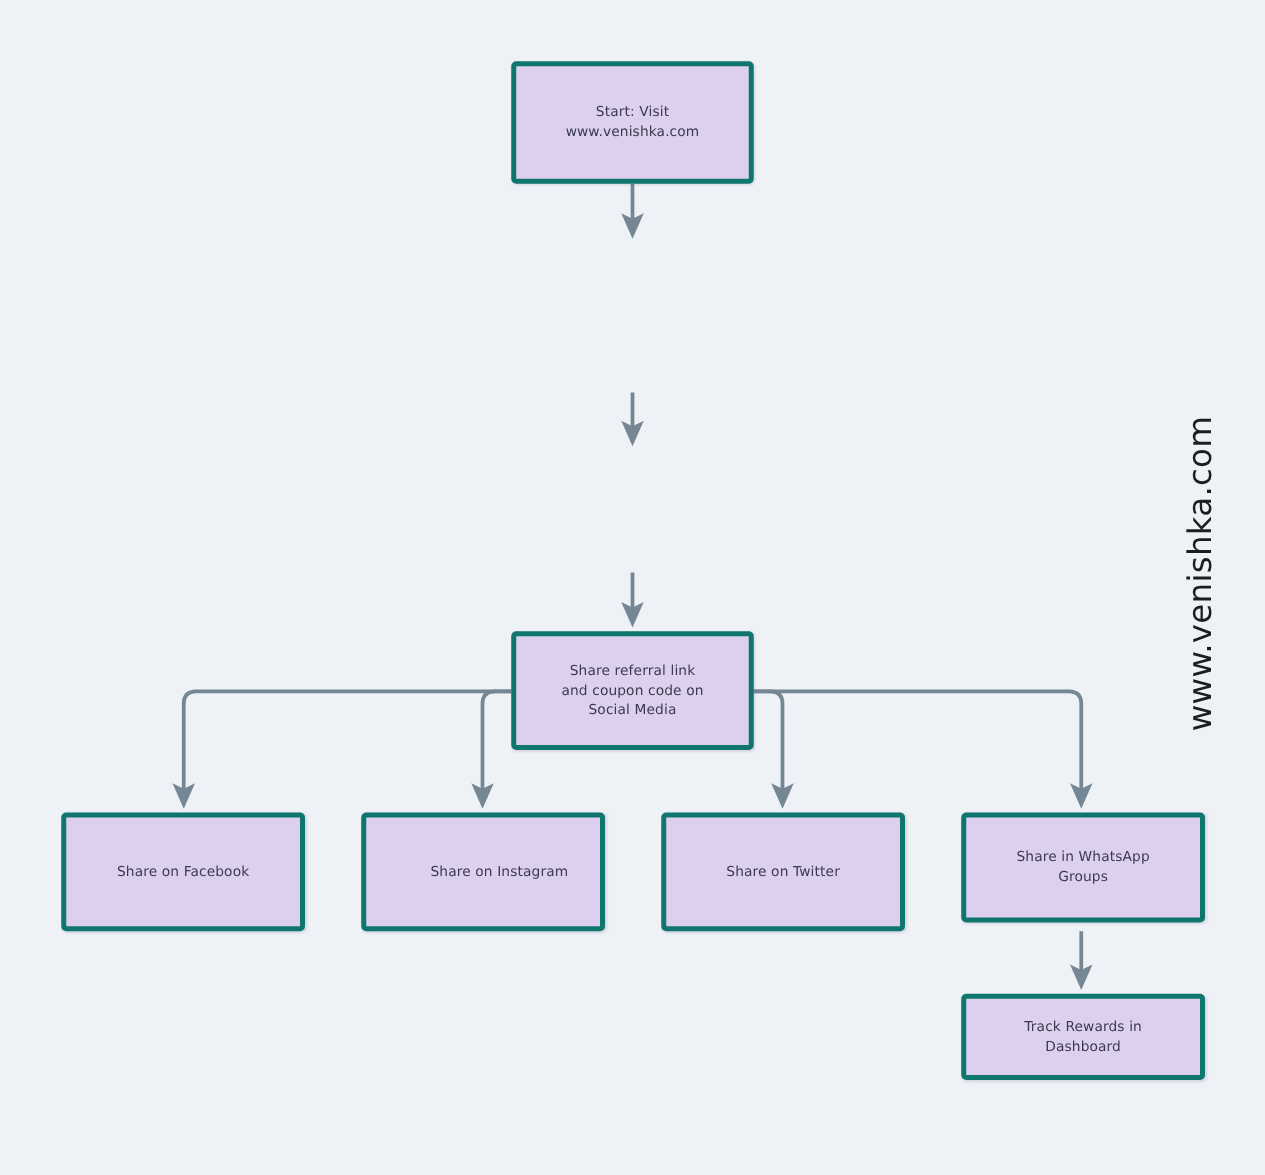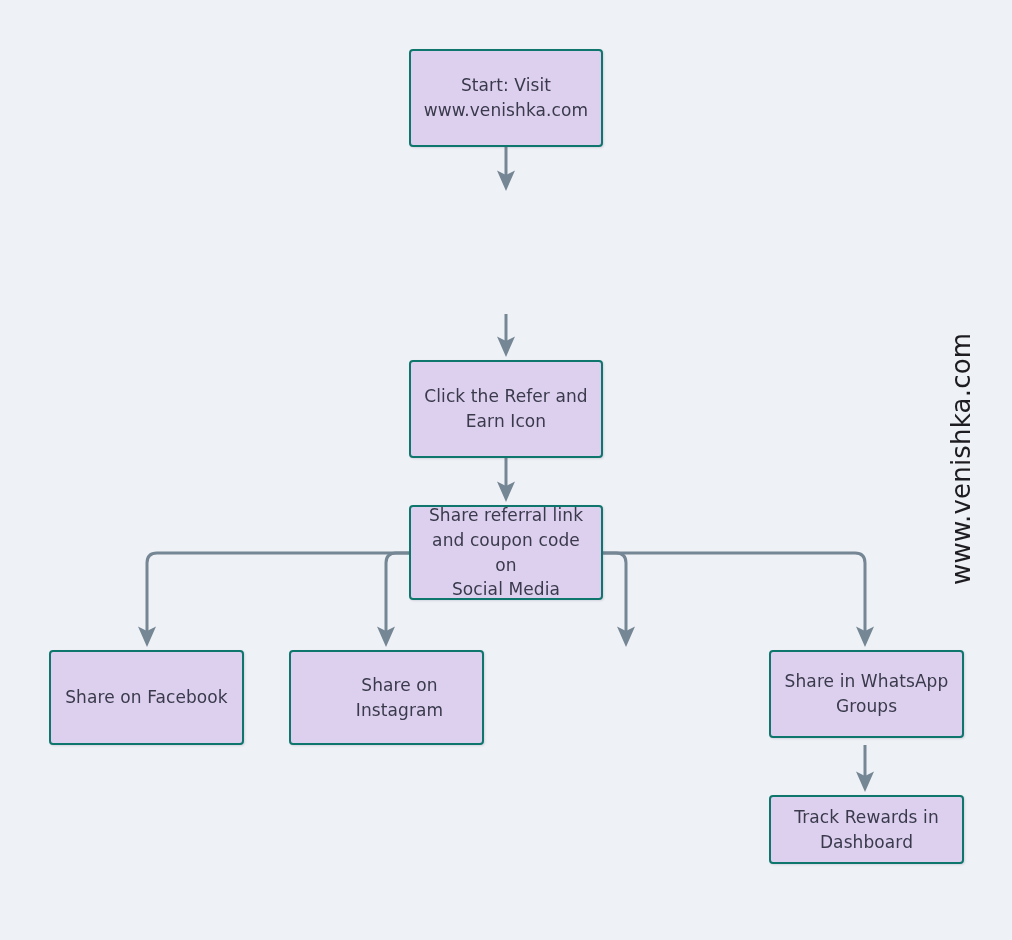--- a/index.html
+++ b/index.html
@@ -26,28 +26,28 @@
     left: 0;
     top: 0;
     width: 1012px;
     height: 940px;
     pointer-events: none;
   }
   .node {
     position: absolute;
     box-sizing: border-box;
     background: #ddd0ef;
-    border: 2px solid #0f766e;
+    border: 4px solid #0f766e;
     border-radius: 4px;
     display: flex;
     align-items: center;
     justify-content: center;
     text-align: center;
     color: #3a3a4c;
-    font-size: 17px;
+    font-size: 11px;
     line-height: 1.45;
     letter-spacing: 0.1px;
     box-shadow: 1px 1px 2px rgba(90, 70, 120, 0.16);
     padding: 4px 8px;
   }
   .node-label {
     display: block;
     white-space: pre-line;
   }
   #watermark {
@@ -90,39 +90,38 @@
       <path d="M 865 745 L 865 782"></path>
     </g>
   </svg>
 
   <div class="node" style="left:409px; top:49px; width:194px; height:98px;">
     <span class="node-label">Start: Visit
 www.venishka.com</span>
   </div>
 
 
-  <div class="node" style="left:409px; top:360px; width:194px; height:98px;">
-    <span class="node-label">Click the Refer and
-Earn Icon</span>
-  </div>
 
   <div class="node" style="left:409px; top:505px; width:194px; height:95px;text-align:center;">
     <span class="node-label">Share referral link
 and coupon code on
 Social Media</span>
   </div>
 
   <div class="node" style="left:49px; top:650px; width:195px; height:95px;">
     <span class="node-label">Share on Facebook</span>
   </div>
 
   <div class="node" style="left:289px; top:650px; width:195px; height:95px;padding-left:34px;">
     <span class="node-label">Share on Instagram</span>
   </div>
 
+  <div class="node" style="left:529px; top:650px; width:195px; height:95px;">
+    <span class="node-label">Share on Twitter</span>
+  </div>
 
   <div class="node" style="left:769px; top:650px; width:195px; height:88px;">
     <span class="node-label">Share in WhatsApp
 Groups</span>
   </div>
 
   <div class="node" style="left:769px; top:795px; width:195px; height:69px;justify-content:center;">
     <span class="node-label">Track Rewards in
 Dashboard</span>
   </div>

